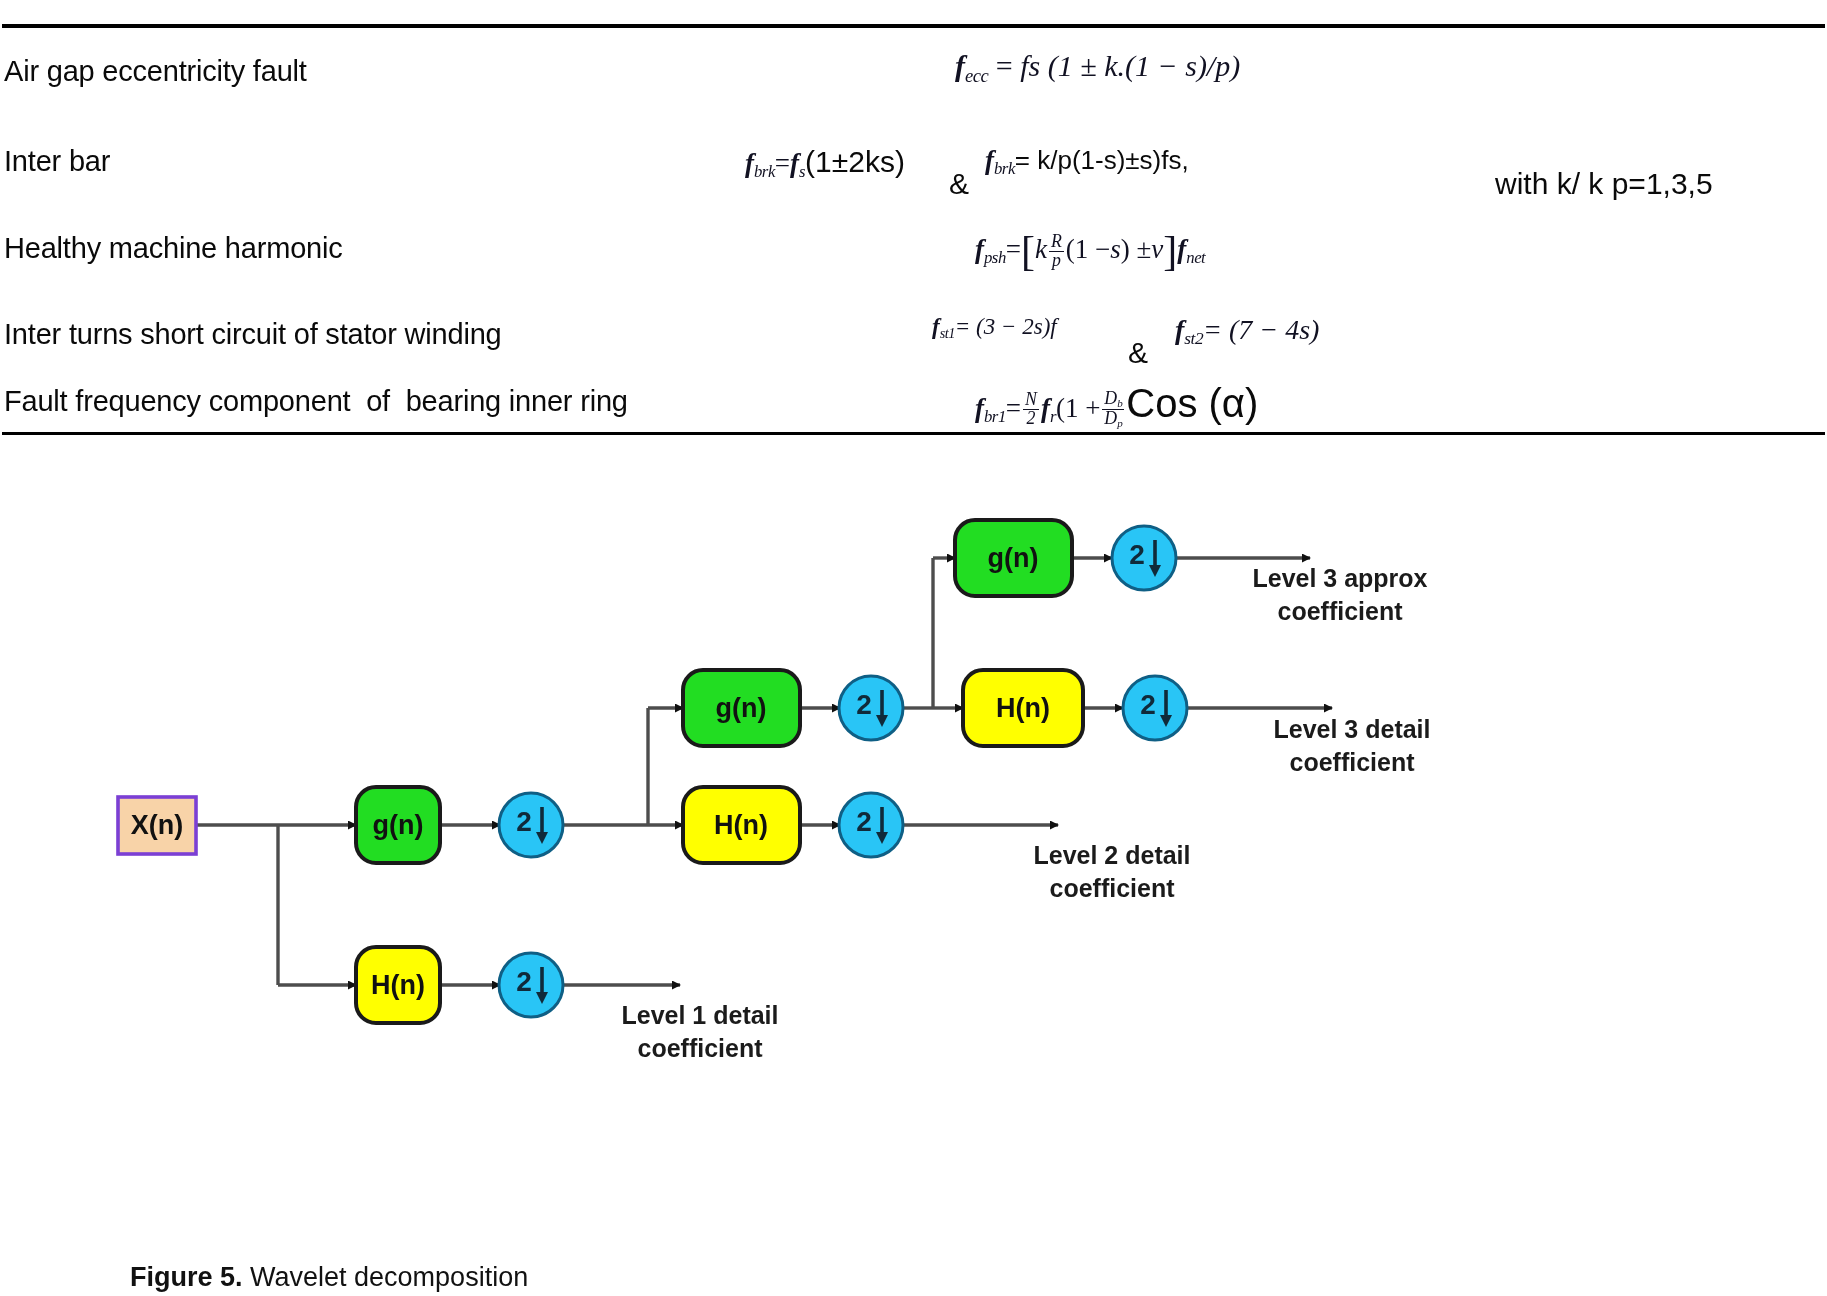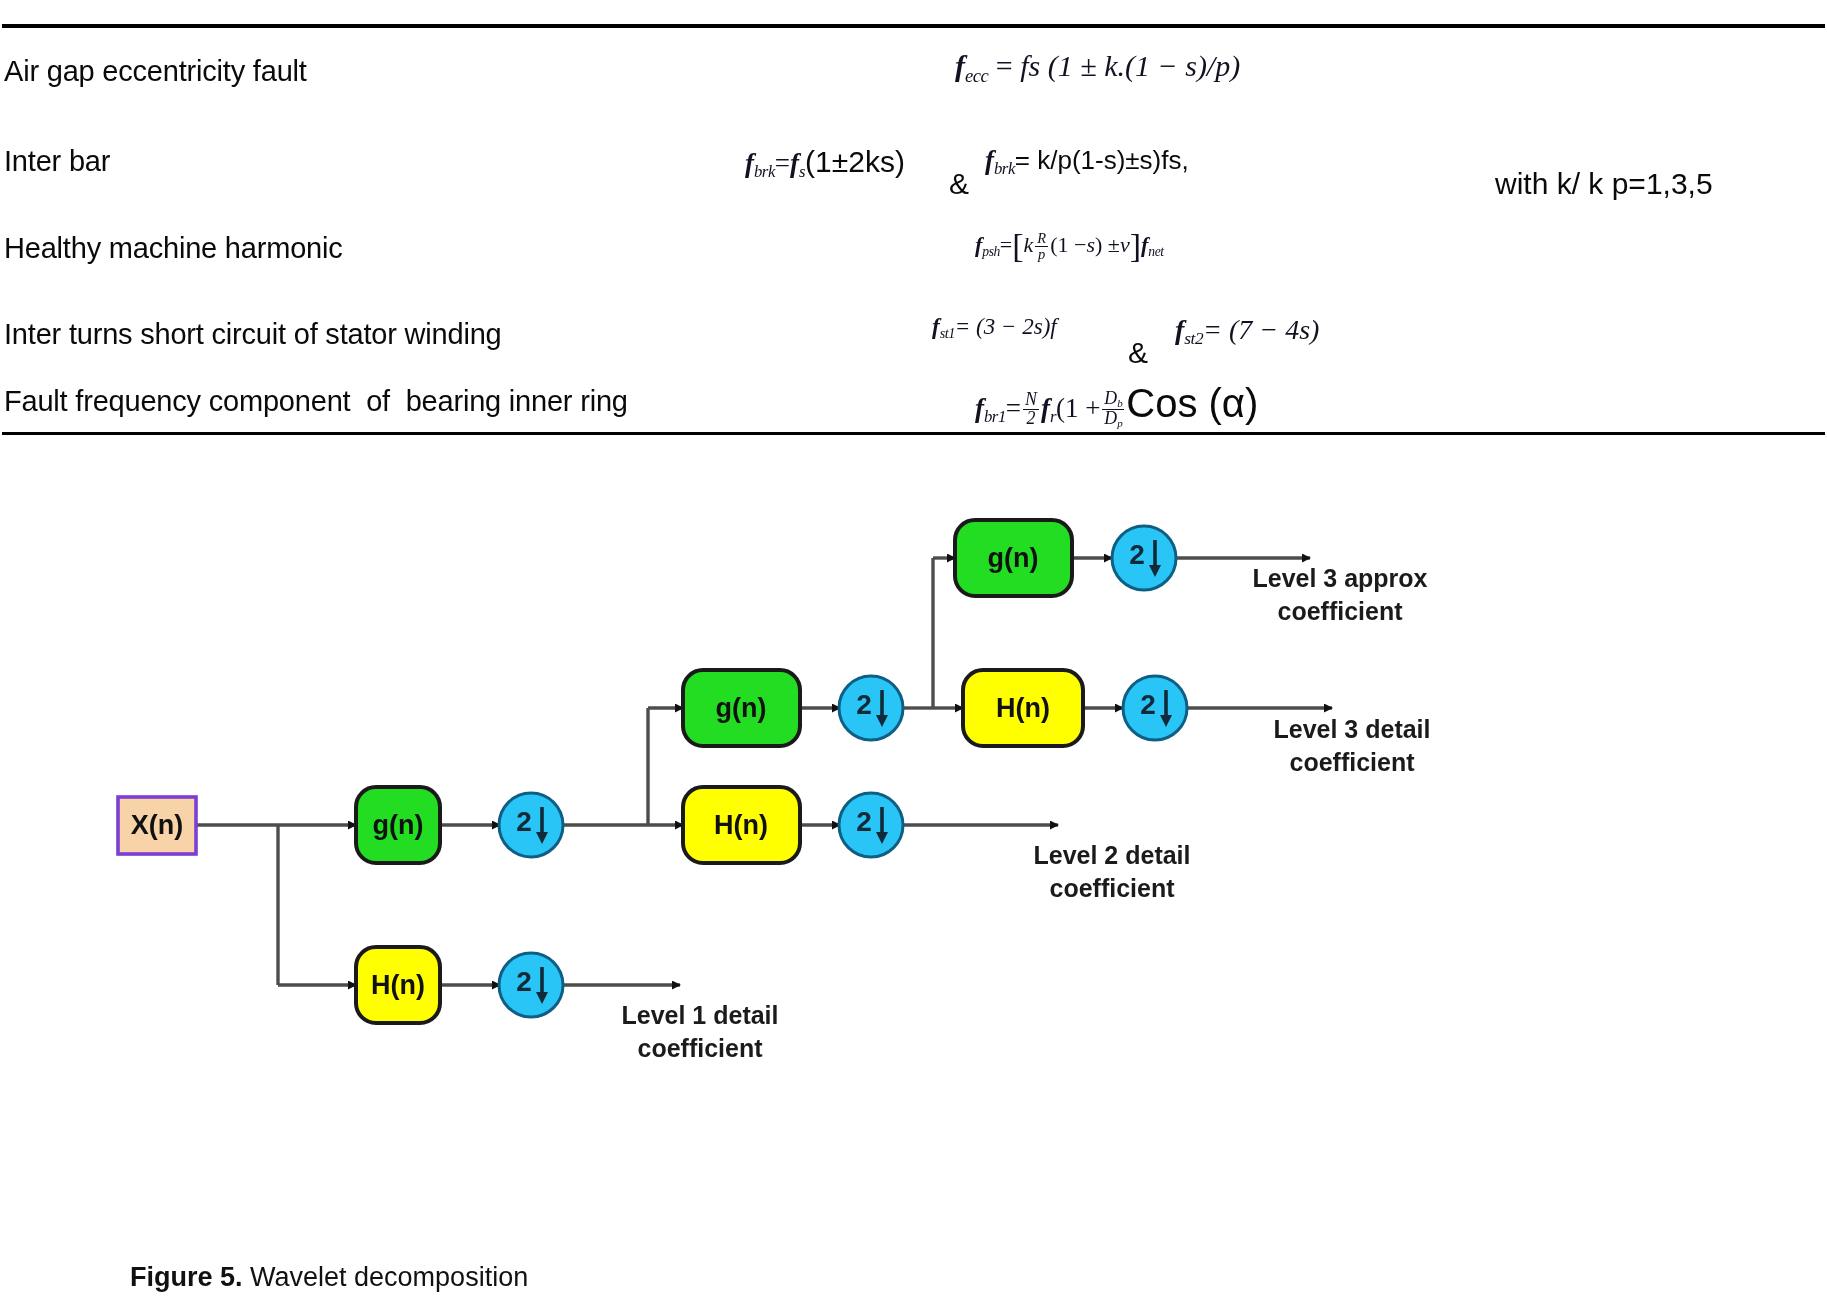--- a/index.html
+++ b/index.html
@@ -159,21 +159,21 @@
 
     <span class="fexpr" style="left:985px; top:0px; font-size:27px;">
       <i><b>f</b></i><i class="sub">brk</i><span class="plain" style="font-size:26px;">= k/p(1-s)±s)fs,</span>
     </span>
 
     <span class="fexpr plain" style="left:1495px; top:-2px; font-size:30px;">with k/ k p=1,3,5</span>
   </div>
 
   <div class="frow" style="top:232px;">
     <span class="flabel">Healthy machine harmonic</span>
-    <span class="fexpr" style="left:975px; top:-4px; font-size:22px;">
+    <span class="fexpr" style="left:975px; top:-4px; font-size:27px;">
       <i><b>f</b></i><i class="sub">psh</i><span>=</span><span class="brk">[</span><i>k</i><span class="frac"><i class="num">R</i><i class="den">p</i></span><span>(1 −</span><i>s</i><span>) ±</span><i>v</i><span class="brk">]</span><i><b>f</b></i><i class="sub">net</i>
     </span>
   </div>
 
   <div class="frow" style="top:318px;">
     <span class="flabel">Inter turns short circuit of stator winding</span>
     <span class="fexpr" style="left:932px; top:-4px; font-size:23px;">
       <i><b>f</b></i><i class="sub">st1</i><i>= (3 − 2s)f</i>
     </span>
     <span class="fexpr plain" style="left:1128px; top:-6px; font-size:30px;">&amp;</span>

